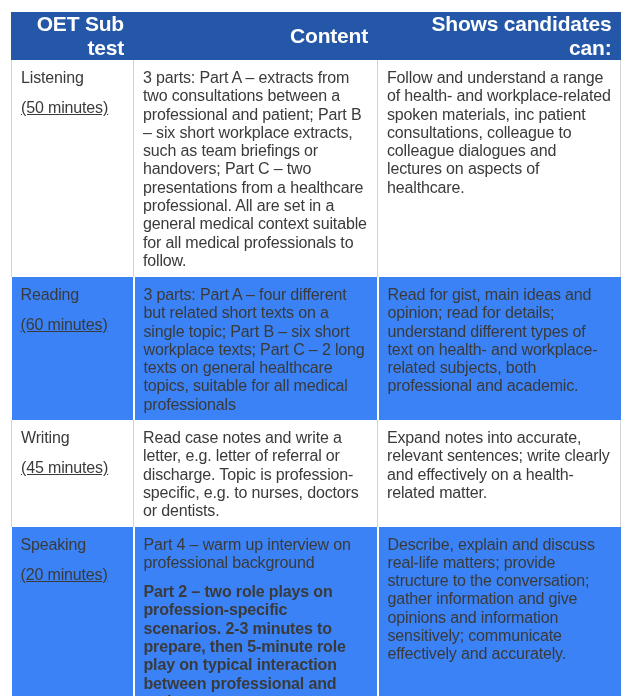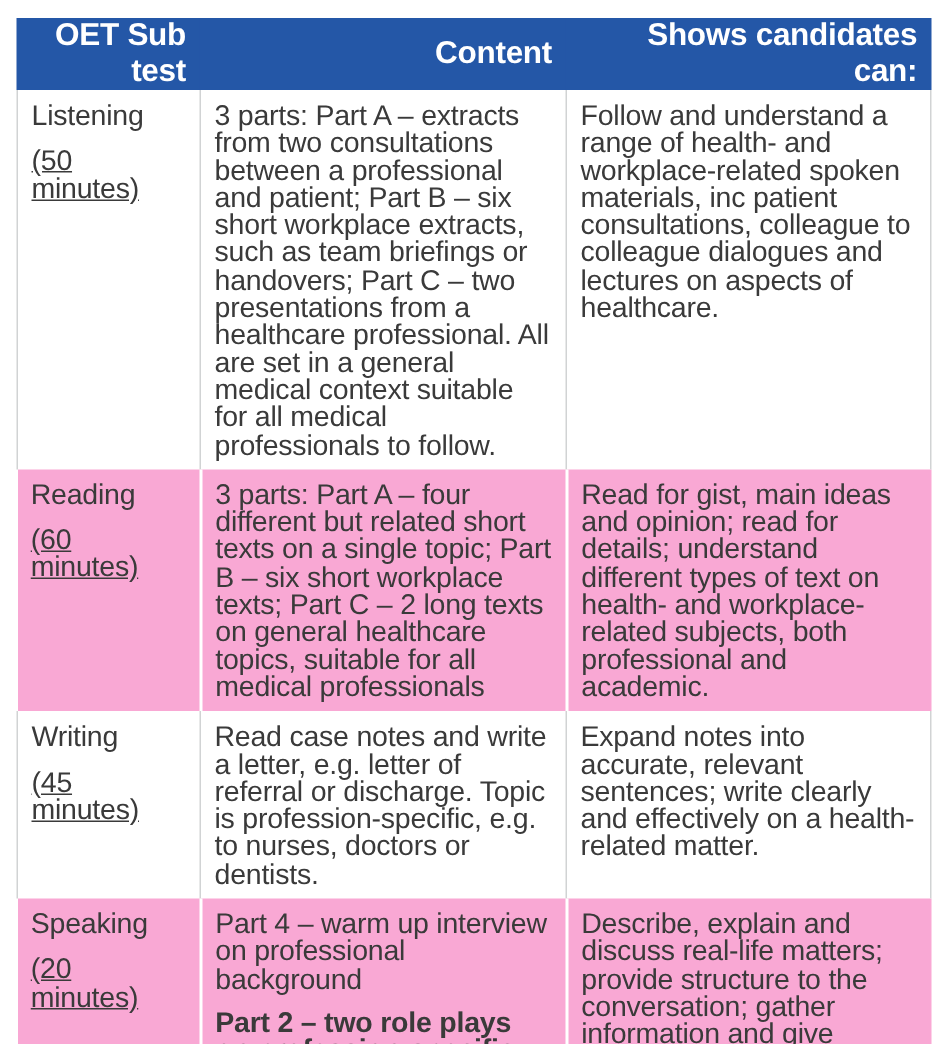--- a/index.html
+++ b/index.html
@@ -30,30 +30,30 @@
       color: #ffffff;
       font-weight: bold;
       font-size: 21px;
       text-align: right;
       padding: 0 9px;
       height: 32px;
       letter-spacing: -0.2px;
       border-left: 1px solid #2457a7;
     }
     .oet-table tbody td {
-      font-size: 19px;
+      font-size: 16px;
       line-height: 18.3px;
       vertical-align: top;
       padding: 9px 9px 6px 9px;
       border-left: 1px solid #d1d3d4;
       border-right: 1px solid #d1d3d4;
       letter-spacing: -0.15px;
     }
     .oet-table tbody tr.alt td {
-      background: #f9a8d4;
+      background: #3b82f6;
       border-left: 2px solid #ffffff;
       border-right: 0;
     }
     .oet-table tbody tr.alt td:first-child {
       border-left: 0;
     }
     .oet-table tbody tr.plain td:first-child {
       border-left: 1px solid #d1d3d4;
     }
     tr.row-listening td { height: 202px; }

